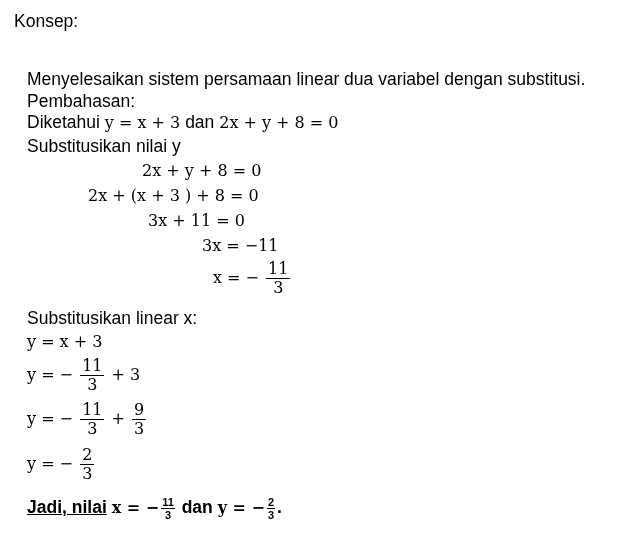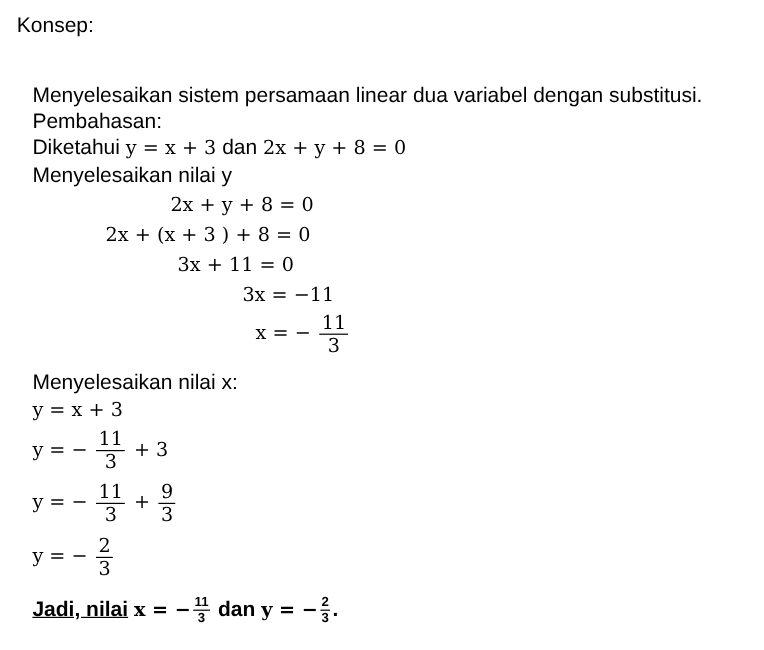--- a/index.html
+++ b/index.html
@@ -24,36 +24,36 @@
 
 <div class="txt" style="left:27px; top:90px;">Pembahasan:</div>
 
 <div class="txt" style="left:27px; top:111px;">
   <span>Diketahui</span>
   <span class="math mi">y = x + 3</span>
   <span>dan</span>
   <span class="math mi">2x + y + 8 = 0</span>
 </div>
 
-<div class="txt" style="left:27px; top:135px;">Menyelesaikan nilai y</div>
+<div class="txt" style="left:27px; top:135px;">Substitusikan nilai y</div>
 
 <div class="eq mi" style="left:142px; top:160px;">2x + y + 8 = 0</div>
 <div class="eq mi" style="left:88px; top:185px;">2x + (x + 3 ) + 8 = 0</div>
 <div class="eq mi" style="left:148px; top:210px;">3x + 11 = 0</div>
 <div class="eq mi" style="left:202px; top:235px;">3x = −11</div>
 
 <div class="eq mi" style="left:213px; top:260px;">
   <span>x = −</span>
   <span class="frac">
     <span class="num">11</span>
     <span class="den">3</span>
   </span>
 </div>
 
-<div class="txt" style="left:27px; top:307px;">Menyelesaikan nilai x:</div>
+<div class="txt" style="left:27px; top:307px;">Substitusikan linear x:</div>
 
 <div class="eq mi" style="left:27px; top:331px;">y = x + 3</div>
 
 <div class="eq mi" style="left:27px; top:357px;">
   <span>y = −</span>
   <span class="frac">
     <span class="num">11</span>
     <span class="den">3</span>
   </span>
   <span>+ 3</span>

